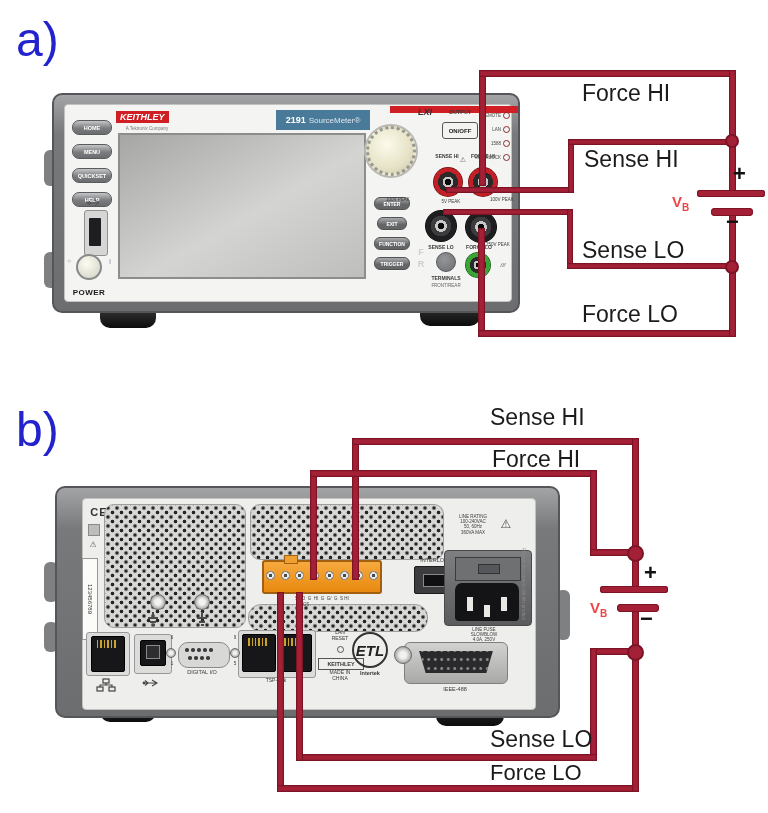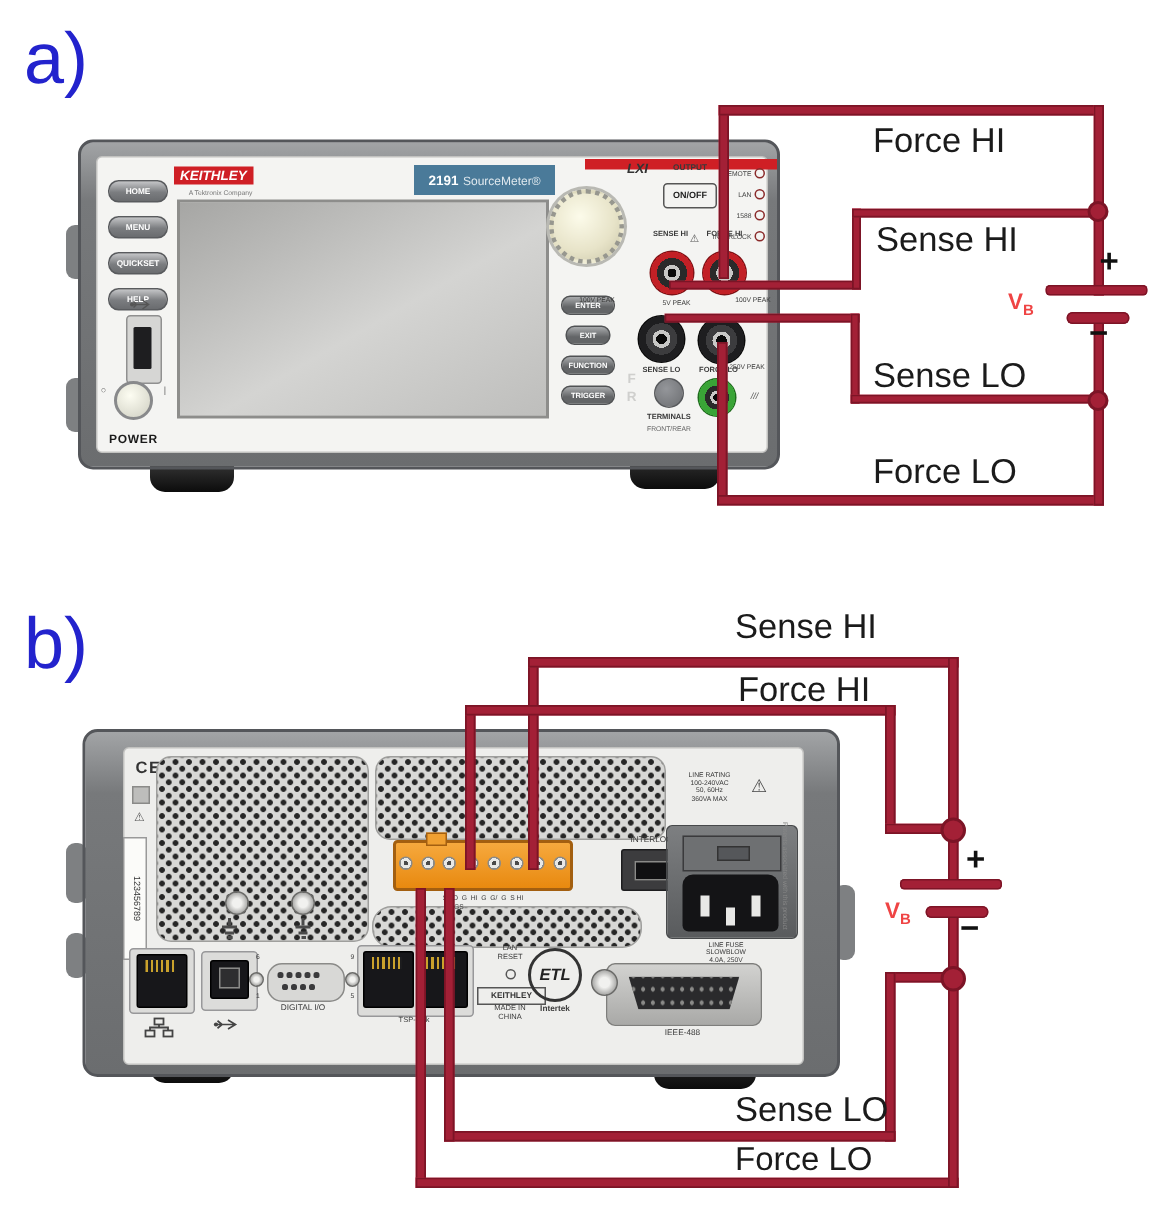--- a/index.html
+++ b/index.html
@@ -309,21 +309,21 @@
     <div>LAN</div>
       <div>RESET</div>
   </div>
   <div class="abs" style="left:337px;top:646px;width:5px;height:5px;border:1px solid #555;border-radius:50%;z-index:3;"></div>
   <div class="abs" style="left:318px;top:658px;width:44px;height:10px;border:1px solid #555;z-index:3;display:flex;align-items:center;justify-content:center;font-size:5.5px;font-weight:bold;color:#333;">KEITHLEY</div>
   <div class="tc f5" style="left:318px;top:670px;width:44px;">
     <div>MADE IN</div>
       <div>CHINA</div>
   </div>
 
-  <div class="abs" style="left:352px;top:632px;width:36px;height:36px;border:2px solid #333;border-radius:50%;z-index:3;display:flex;align-items:center;justify-content:center;font-size:11px;font-weight:bold;font-style:italic;color:#222;box-sizing:border-box;">ETL</div>
+  <div class="abs" style="left:352px;top:632px;width:36px;height:36px;border:2px solid #333;border-radius:50%;z-index:3;display:flex;align-items:center;justify-content:center;font-size:15px;font-weight:bold;font-style:italic;color:#222;box-sizing:border-box;">ETL</div>
   <div class="tc f55 bold" style="left:348px;top:670px;width:44px;">Intertek</div>
   <div class="screwhead" style="left:394px;top:646px;width:18px;height:18px;"></div>
 
   <div class="abs" style="left:404px;top:642px;width:102px;height:40px;background:linear-gradient(#d2d2d0,#a9a9a7);border:1px solid #7e7e7c;border-radius:6px;z-index:3;">
     <div class="abs" style="left:10px;top:8px;width:82px;height:22px;background:#2a2a2c;clip-path:polygon(5% 0,95% 0,87% 100%,13% 100%);background-image:radial-gradient(#8a8a88 1px,rgba(0,0,0,0) 1.4px);background-size:6.5px 9px;background-position:4px 4px;"></div>
   </div>
   <div class="tc f55" style="left:426px;top:686px;width:58px;">IEEE-488</div>
 
   <div class="wire" style="left:352px;top:438px;width:7px;height:142px;"></div>
   <div class="wire" style="left:352px;top:438px;width:287px;height:7px;"></div>

